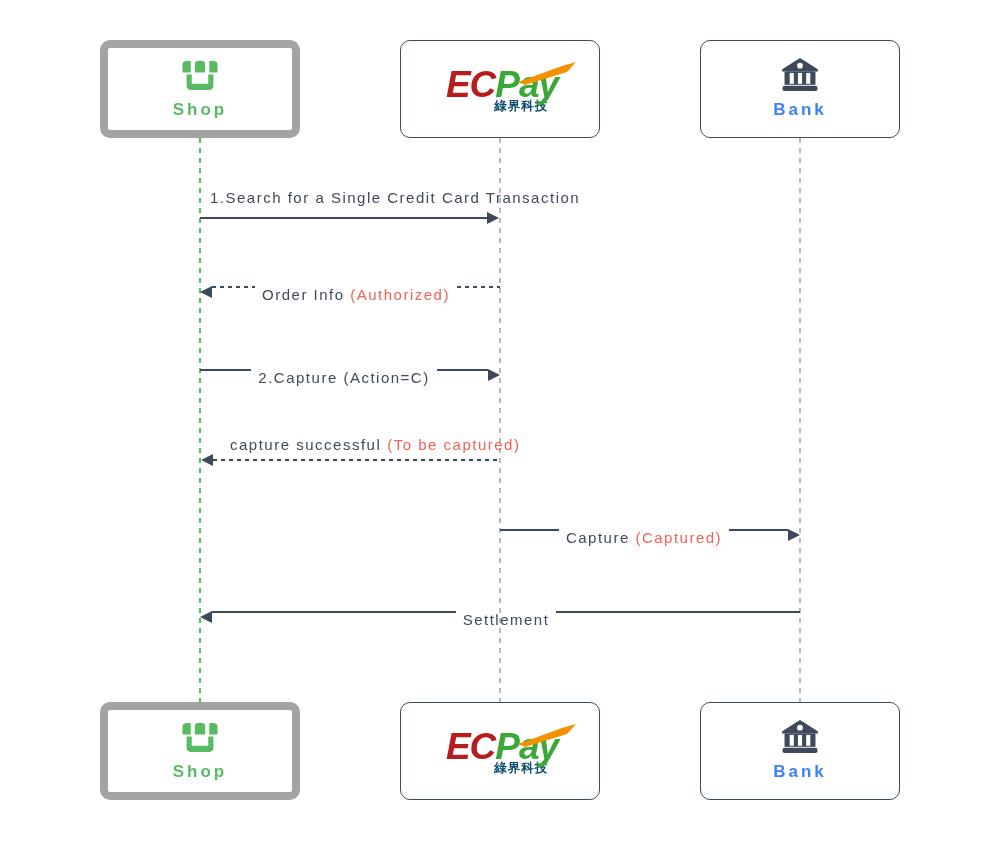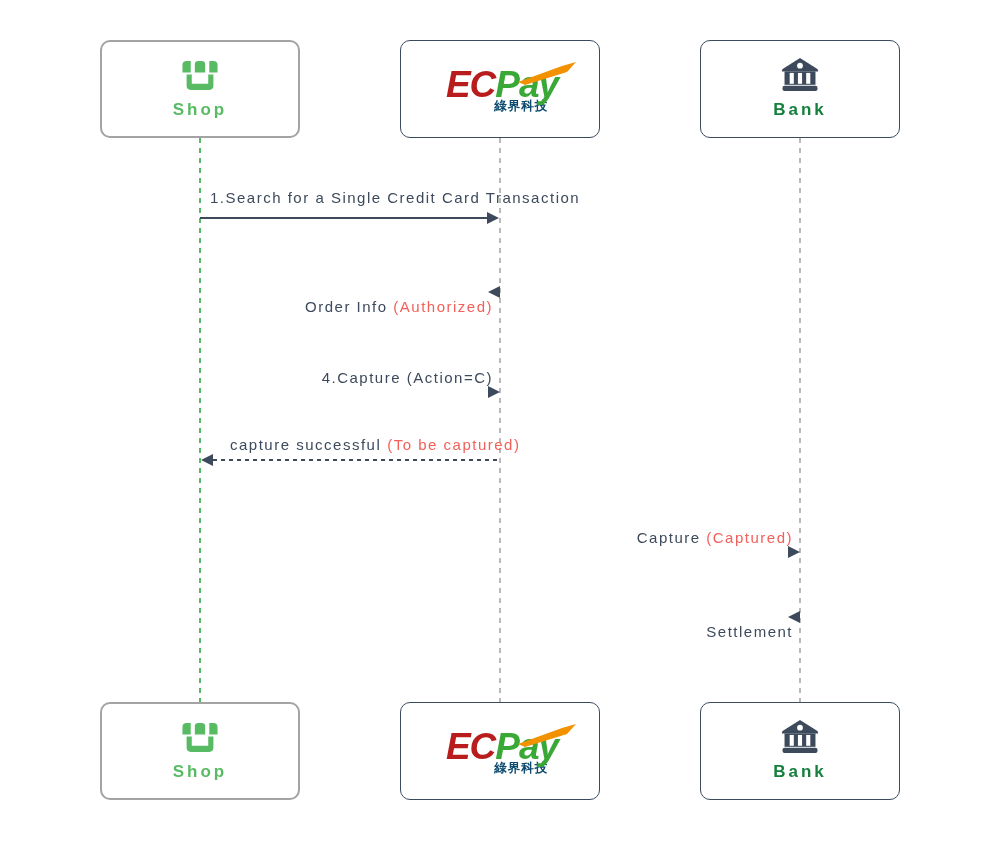--- a/index.html
+++ b/index.html
@@ -7,25 +7,25 @@
     position:relative; width:1000px; height:865px; background:#ffffff;
     font-family:"Liberation Sans","DejaVu Sans",sans-serif; overflow:hidden;
   }
 
   
   .box {
     position:absolute; width:200px; height:98px; background:#fff;
     border-radius:10px; display:flex; flex-direction:column;
     align-items:center; justify-content:center; gap:9px; box-sizing:border-box;
   }
-  .box.green { border:2px solid #a3a3a3; }
+  .box.green { border:8px solid #a3a3a3; }
   .box.dark  { border:1.5px solid #3b4a5e; }
   .actor-label { font-size:17px; font-weight:600; letter-spacing:3px; }
   .actor-label.g { color:#58bb63; }
-  .actor-label.d { color:#15803d; }
+  .actor-label.d { color:#3b82f6; }
 
   
   .ecpay-logo { position:relative; line-height:1; transform:translateX(2px); }
   .ecpay-word { position:relative; font-style:italic; font-weight:800;
                 font-size:37px; letter-spacing:-1px; white-space:nowrap; }
   .ecpay-word .ec  { color:#b91c1c; }
   .ecpay-word .pay { color:#3aa836; }
   .swoosh { position:absolute; top:-4px; right:-18px; width:58px; height:23px; }
   .ecpay-sub { color:#0c4a6e; font-weight:700; font-size:12.5px;
                letter-spacing:1px; text-align:right; margin-top:-3px; padding-right:10px; }
@@ -38,21 +38,21 @@
   
   .msg-label { position:absolute; font-size:15px; letter-spacing:1.5px;
                color:#3d4a5c; white-space:nowrap;text-align:right; }
   .red { color:#f2605a; }
   .gap { margin-left:6px; }
 
   .hline-solid  { position:absolute; height:2px; background:#3d4a5c; }
   .hline-dashed { position:absolute; height:2px;
                   background:repeating-linear-gradient(90deg,#3d4a5c 0 4px,transparent 4px 8px); }
 
-  .msg-inline { position:absolute; height:22px; display:flex; align-items:flex-end;flex-direction:column; }
+  .msg-inline { position:absolute; height:22px; display:flex; align-items:flex-start; }
   .msg-inline .seg { flex:1; height:2px; background:#3d4a5c; }
   .msg-inline.dashed .seg { background:repeating-linear-gradient(90deg,#3d4a5c 0 4px,transparent 4px 8px); }
   .msg-inline .msg-text { font-size:15px; letter-spacing:1.5px; color:#3d4a5c;
                           padding:0 7px; white-space:nowrap; }
 
   .arrow-r, .arrow-l { width:0; height:0; flex:0 0 auto; }
   .arrow-r { border-top:6px solid transparent; border-bottom:6px solid transparent;
              border-left:12px solid #3d4a5c; }
   .arrow-l { border-top:6px solid transparent; border-bottom:6px solid transparent;
              border-right:12px solid #3d4a5c; }
@@ -119,21 +119,21 @@
     <div class="seg"></div>
     <div class="msg-text">
       <span>Order Info </span><span class="red">(Authorized)</span>
     </div>
     <div class="seg"></div>
   </div>
 
   <div class="msg-inline" style="left:200px;top:369px;width:300px">
     <div class="seg"></div>
     <div class="msg-text">
-      <span>4.Capture (Action=C)</span>
+      <span>2.Capture (Action=C)</span>
     </div>
     <div class="seg"></div>
     <div class="arrow-r"></div>
   </div>
 
   <div class="msg-label" style="left:230px;top:436px">
     <span>capture successful</span><span class="red gap">(To be captured)</span>
   </div>
   <div class="hline-dashed" style="left:213px;top:459px;width:287px"></div>
   <div class="arrow-l abs" style="left:201px;top:454px"></div>

